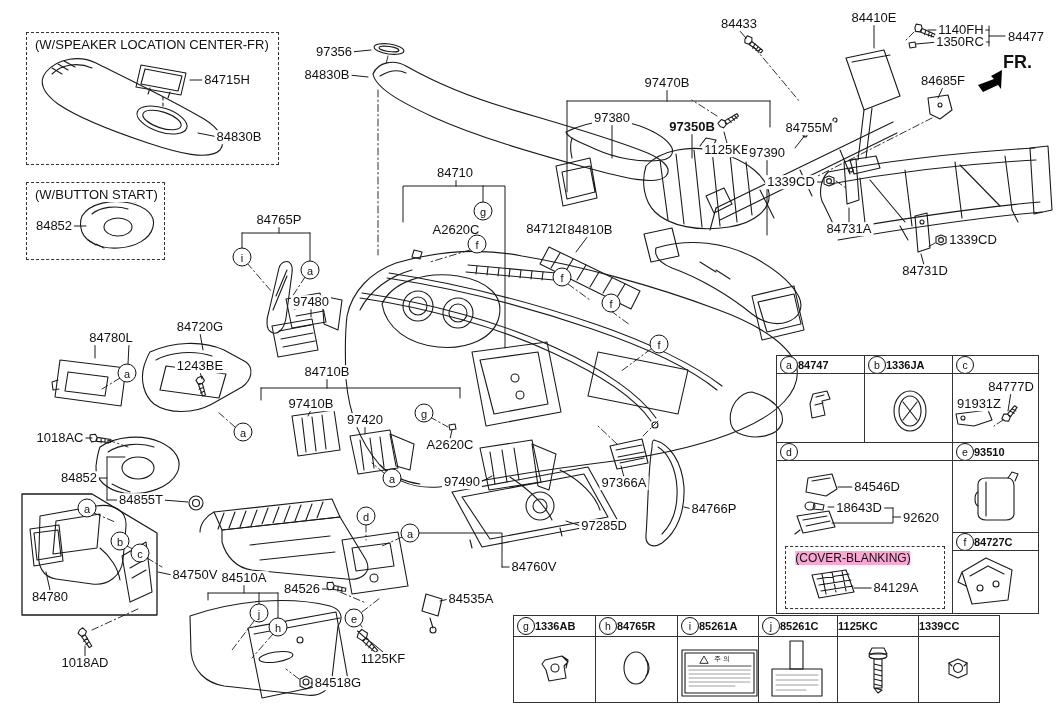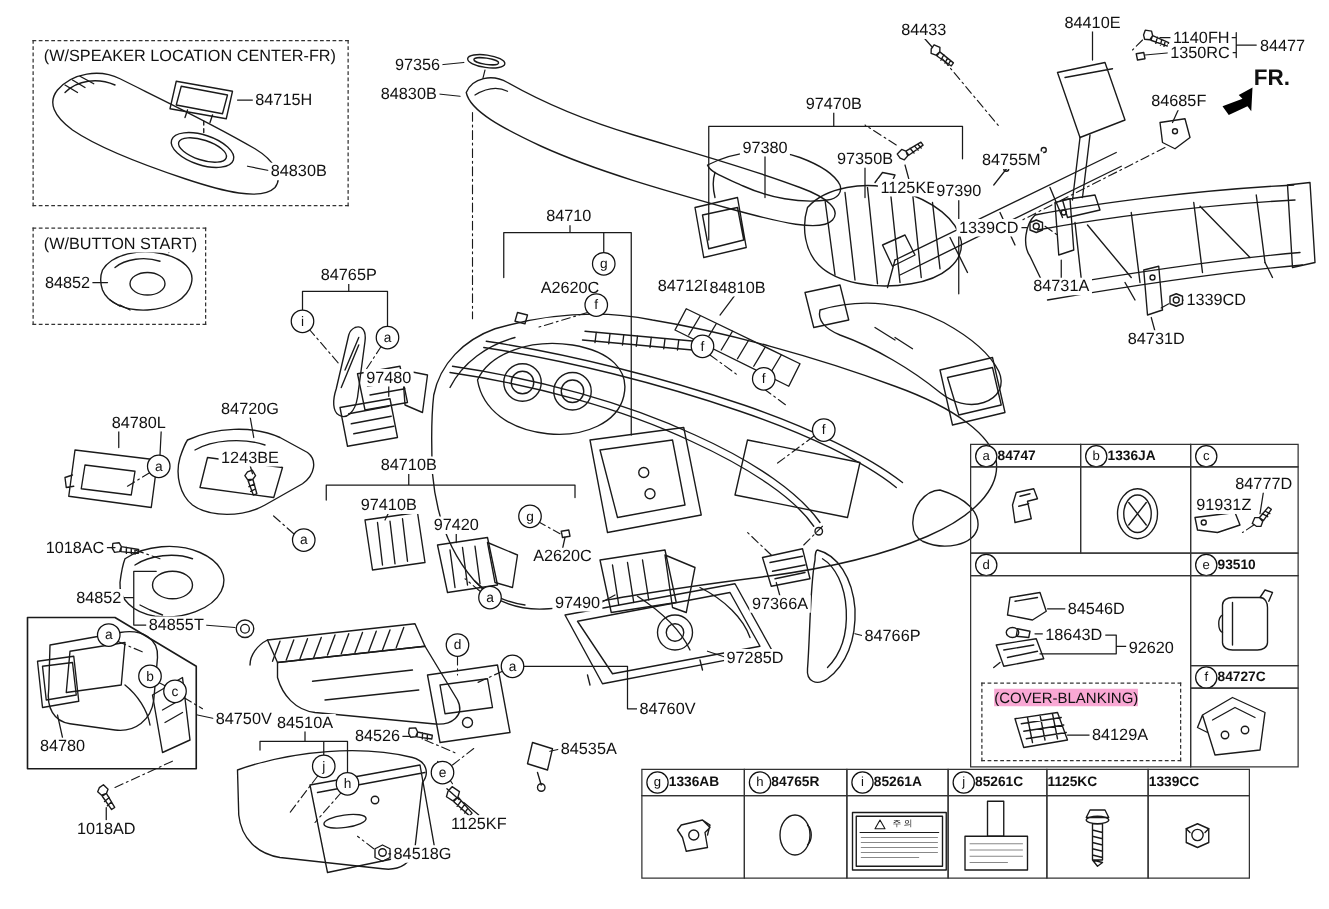--- a/index.html
+++ b/index.html
@@ -390,21 +390,21 @@
       <div class="plabel" style="left: 227px; top: 80px;">84715H</div>
       <div class="plabel" style="left: 239px; top: 137px;">84830B</div>
       <div class="plabel" style="left: 54px; top: 226px;">84852</div>
       <div class="plabel" style="left: 334px; top: 52px;">97356</div>
       <div class="plabel" style="left: 327px; top: 75px;">84830B</div>
       <div class="plabel" style="left: 455px; top: 173px;">84710</div>
       <div class="plabel" style="left: 456px; top: 230px;">A2620C</div>
       <div class="plabel" style="left: 507px; top: 229px; margin-left: 42px;">84712D</div>
       <div class="plabel" style="left: 667px; top: 83px;">97470B</div>
       <div class="plabel" style="left: 612px; top: 118px;">97380</div>
-      <div class="plabel" style="left: 692px; top: 127px;">97350B</div>
+      <div class="plabel" style="left: 692px; top: 127px; font-weight: bold;">97350B</div>
       <div class="plabel" style="left: 727px; top: 150px;">1125KB</div>
       <div class="plabel" style="left: 767px; top: 153px;">97390</div>
       <div class="plabel" style="left: 809px; top: 128px;">84755M</div>
       <div class="plabel" style="left: 791px; top: 182px;">1339CD</div>
       <div class="plabel" style="left: 590px; top: 230px;">84810B</div>
       <div class="plabel" style="left: 739px; top: 24px;">84433</div>
       <div class="plabel" style="left: 874px; top: 18px;">84410E</div>
       <div class="plabel" style="left: 961px; top: 30px;">1140FH</div>
       <div class="plabel" style="left: 960px; top: 42px;">1350RC</div>
       <div class="plabel" style="left: 1026px; top: 37px;">84477</div>

